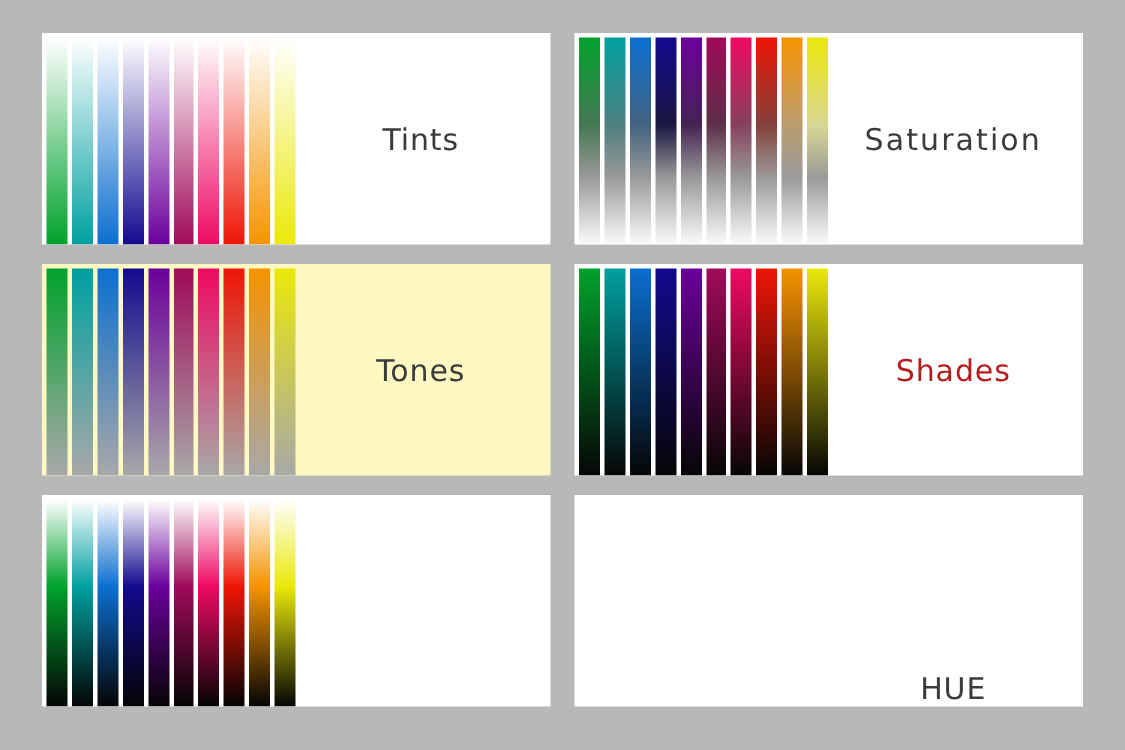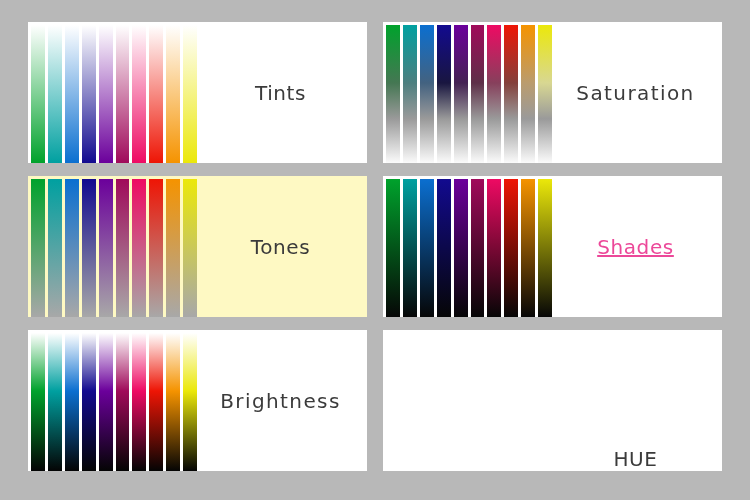--- a/index.html
+++ b/index.html
@@ -138,38 +138,35 @@
         <div class="bar" style="background: linear-gradient(rgb(11, 111, 208) 0%, rgb(6, 6, 6) 100%);"></div>
         <div class="bar" style="background: linear-gradient(rgb(18, 10, 143) 0%, rgb(6, 6, 6) 100%);"></div>
         <div class="bar" style="background: linear-gradient(rgb(107, 0, 155) 0%, rgb(6, 6, 6) 100%);"></div>
         <div class="bar" style="background: linear-gradient(rgb(160, 10, 90) 0%, rgb(6, 6, 6) 100%);"></div>
         <div class="bar" style="background: linear-gradient(rgb(238, 10, 99) 0%, rgb(6, 6, 6) 100%);"></div>
         <div class="bar" style="background: linear-gradient(rgb(238, 21, 5) 0%, rgb(6, 6, 6) 100%);"></div>
         <div class="bar" style="background: linear-gradient(rgb(245, 147, 0) 0%, rgb(6, 6, 6) 100%);"></div>
         <div class="bar" style="background: linear-gradient(rgb(235, 232, 10) 0%, rgb(6, 6, 6) 100%);"></div>
       </div>
       <div class="label-area">
-        <span class="panel-label" style="color: #ec4899; text-decoration: underline;">Shades</span>
+        <span class="panel-label" style="color: #b91c1c;">Shades</span>
       </div>
     </div>
     <div class="panel" style="background: rgb(255, 255, 255);">
       <div class="swatch-strip">
         <div class="bar" style="background: linear-gradient(rgb(255, 255, 255) 0%, rgb(0, 162, 44) 42%, rgb(4, 4, 4) 100%);"></div>
         <div class="bar" style="background: linear-gradient(rgb(255, 255, 255) 0%, rgb(0, 160, 160) 42%, rgb(4, 4, 4) 100%);"></div>
         <div class="bar" style="background: linear-gradient(rgb(255, 255, 255) 0%, rgb(11, 111, 208) 42%, rgb(4, 4, 4) 100%);"></div>
         <div class="bar" style="background: linear-gradient(rgb(255, 255, 255) 0%, rgb(18, 10, 143) 42%, rgb(4, 4, 4) 100%);"></div>
         <div class="bar" style="background: linear-gradient(rgb(255, 255, 255) 0%, rgb(107, 0, 155) 42%, rgb(4, 4, 4) 100%);"></div>
         <div class="bar" style="background: linear-gradient(rgb(255, 255, 255) 0%, rgb(160, 10, 90) 42%, rgb(4, 4, 4) 100%);"></div>
         <div class="bar" style="background: linear-gradient(rgb(255, 255, 255) 0%, rgb(238, 10, 99) 42%, rgb(4, 4, 4) 100%);"></div>
         <div class="bar" style="background: linear-gradient(rgb(255, 255, 255) 0%, rgb(238, 21, 5) 42%, rgb(4, 4, 4) 100%);"></div>
         <div class="bar" style="background: linear-gradient(rgb(255, 255, 255) 0%, rgb(245, 147, 0) 42%, rgb(4, 4, 4) 100%);"></div>
         <div class="bar" style="background: linear-gradient(rgb(255, 255, 255) 0%, rgb(235, 232, 10) 42%, rgb(4, 4, 4) 100%);"></div>
-      </div>
-      <div class="label-area">
-        <span class="panel-label wide" style="color: rgb(59, 59, 59);">Brightness</span>
       </div>
     </div>
     <div class="panel" style="background: rgb(255, 255, 255); align-items: flex-end;">
       <div class="swatch-strip">
         <div class="bar" style="background: linear-gradient(rgb(0, 162, 44) 0%, rgb(0, 160, 160) 100%);"></div>
         <div class="bar" style="background: linear-gradient(rgb(0, 160, 160) 0%, rgb(11, 111, 208) 100%);"></div>
         <div class="bar" style="background: linear-gradient(rgb(11, 111, 208) 0%, rgb(18, 10, 143) 100%);"></div>
         <div class="bar" style="background: linear-gradient(rgb(18, 10, 143) 0%, rgb(107, 0, 155) 100%);"></div>
         <div class="bar" style="background: linear-gradient(rgb(107, 0, 155) 0%, rgb(160, 10, 90) 100%);"></div>
         <div class="bar" style="background: linear-gradient(rgb(160, 10, 90) 0%, rgb(238, 10, 99) 100%);"></div>

